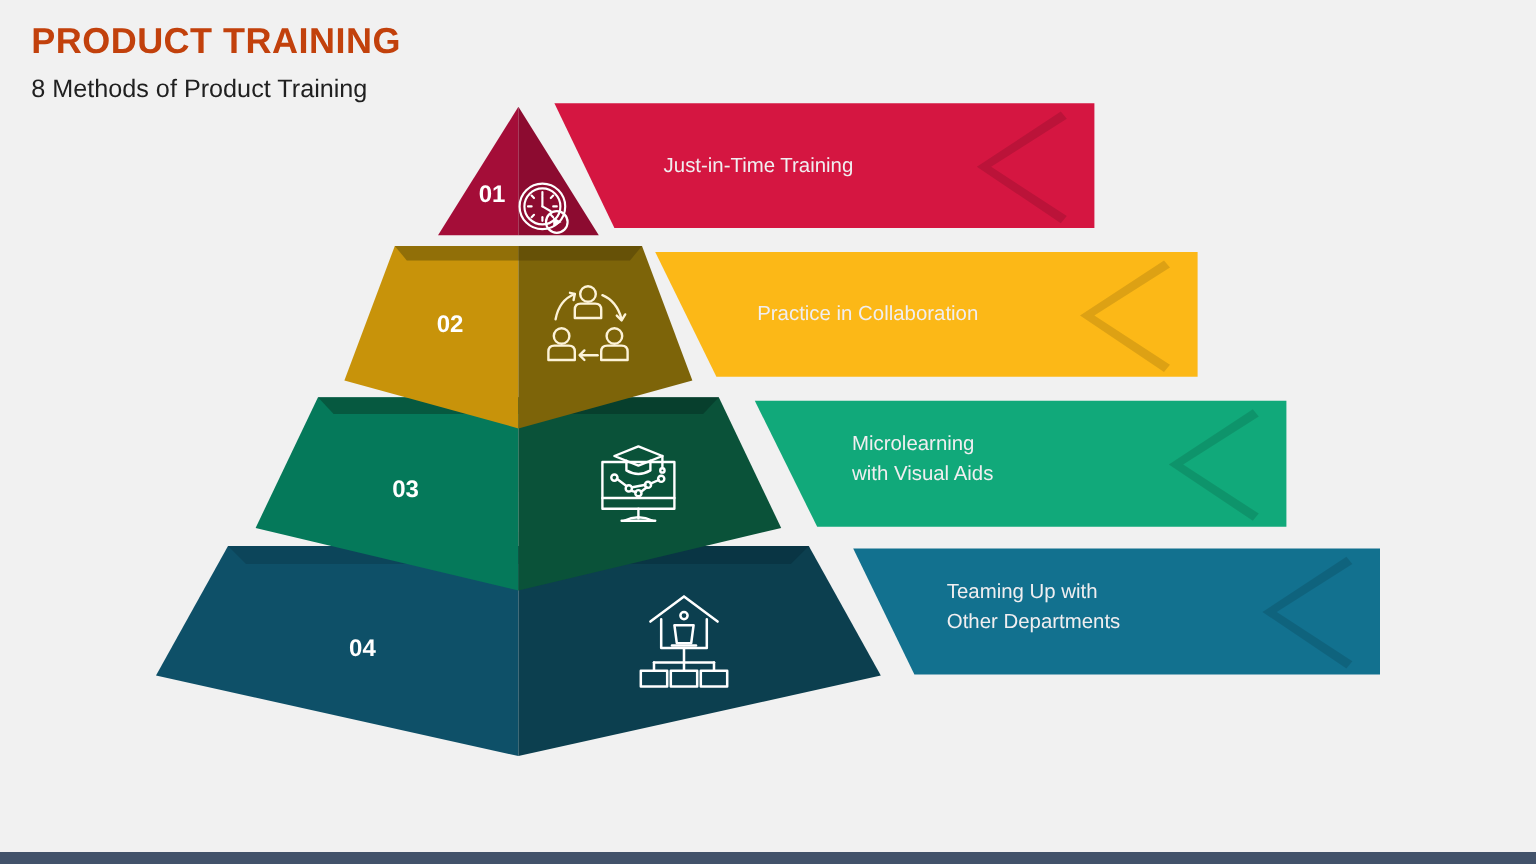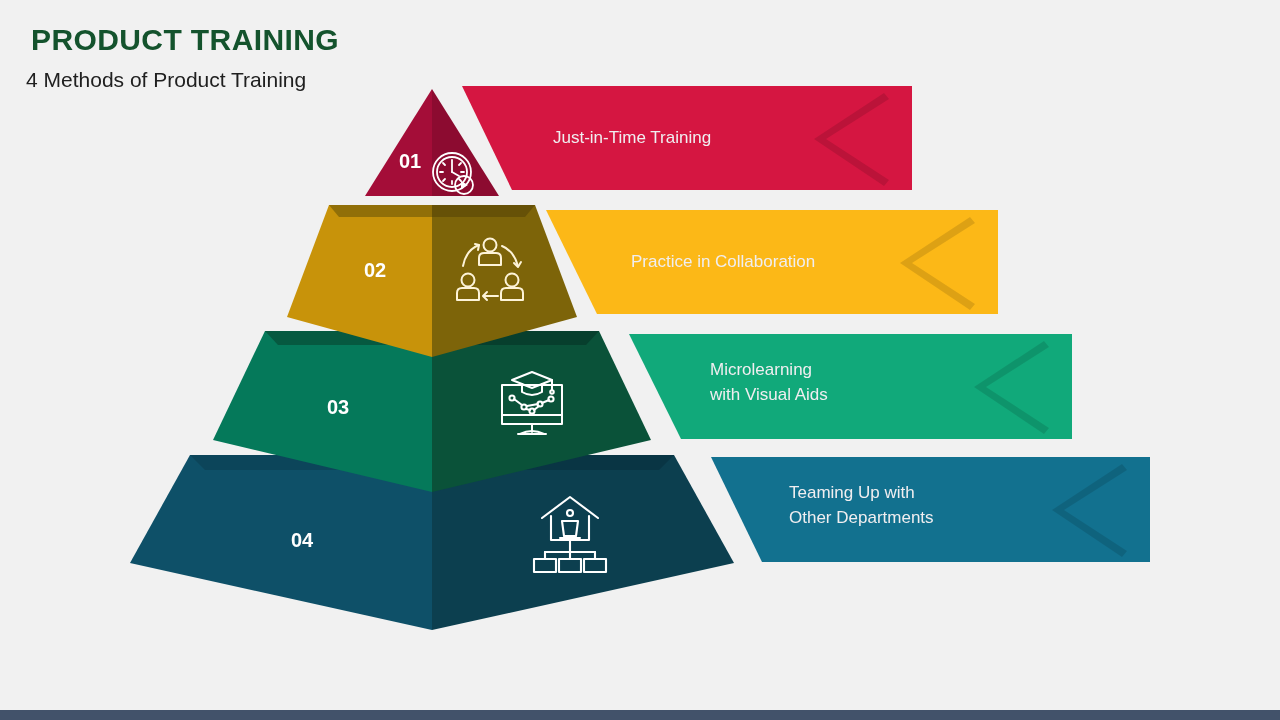--- a/index.html
+++ b/index.html
@@ -21,24 +21,24 @@
   }
   #header {
     position: absolute;
     left: 26px;
     top: 18px;
     width: 700px;
   }
   #title {
     font-size: 30px;
     font-weight: bold;
-    color: #14532d;
+    color: #c2410c;
     letter-spacing: 0.4px;
     line-height: 1.1;
-    margin: 5px;
+    margin: 0;
     white-space: nowrap;
   }
   #subtitle {
     font-size: 21px;
     font-weight: normal;
     color: #202020;
     margin: 12px 0 0 0;
     line-height: 1.1;
     white-space: nowrap;
   }
@@ -69,21 +69,21 @@
     font-weight: bold;
   }
 </style>
 </head>
 <body>
 
 <div id="slide">
 
   <div id="header">
     <h1 id="title">PRODUCT TRAINING</h1>
-    <p id="subtitle">4 Methods of Product Training</p>
+    <p id="subtitle">8 Methods of Product Training</p>
   </div>
 
   <svg id="art" viewBox="0 0 1280 700">
 
     <g>
       <polygon points="130,563 190,455 432,455 432,630" fill="#0e5068"></polygon>
       <polygon points="432,455 674,455 734,563 432,630" fill="#0c3f4f"></polygon>
       <polygon points="190,455 432,455 432,470 205,470" fill="#0b3d4f" opacity="0.55"></polygon>
       <polygon points="432,455 674,455 659,470 432,470" fill="#082e3c" opacity="0.55"></polygon>
       <text class="tier-num" x="302" y="547" text-anchor="middle">04</text>

